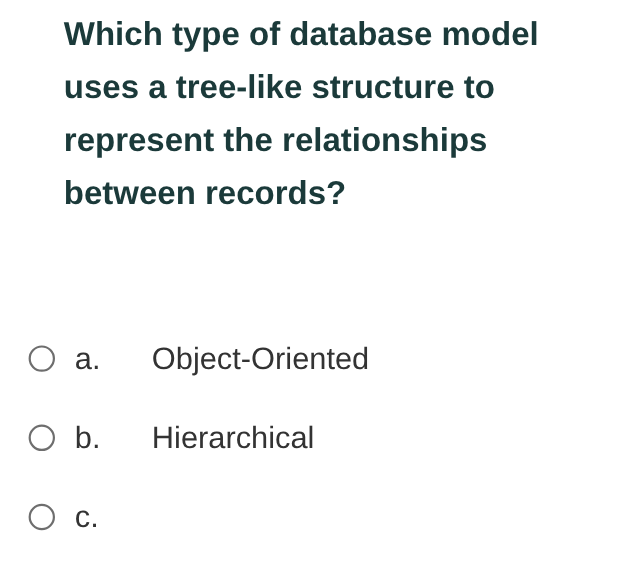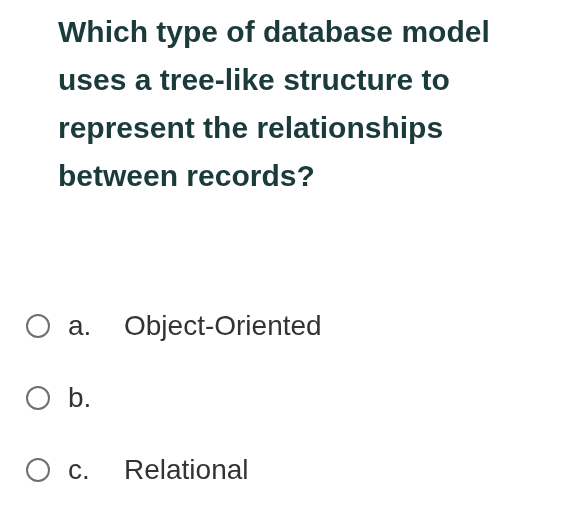--- a/index.html
+++ b/index.html
@@ -43,40 +43,40 @@
       flex-shrink: 0;
     }
     .letter {
       font-size: 28px;
       color: #333333;
       width: 30px;
     }
     .label {
       font-size: 28px;
       color: #333333;
-      margin-left: 8px;
+      margin-left: 22px;
     }
   </style>
 </head>
 <body>
 
 <div class="question">Which type of database model uses a tree-like structure to represent the relationships between records?</div>
 
 <div class="options">
   <div class="option">
     <div class="radio"></div>
     <span class="letter">a.</span>
     <span class="label">Object-Oriented</span>
   </div>
   <div class="option">
     <div class="radio"></div>
     <span class="letter">b.</span>
+    <span class="label">Hierarchical</span>
   </div>
   <div class="option">
     <div class="radio"></div>
     <span class="letter">c.</span>
-    <span class="label">Relational</span>
   </div>
   <div class="option">
     <div class="radio"></div>
     <span class="letter">d.</span>
   </div>
 </div>
 
 </body></html>

